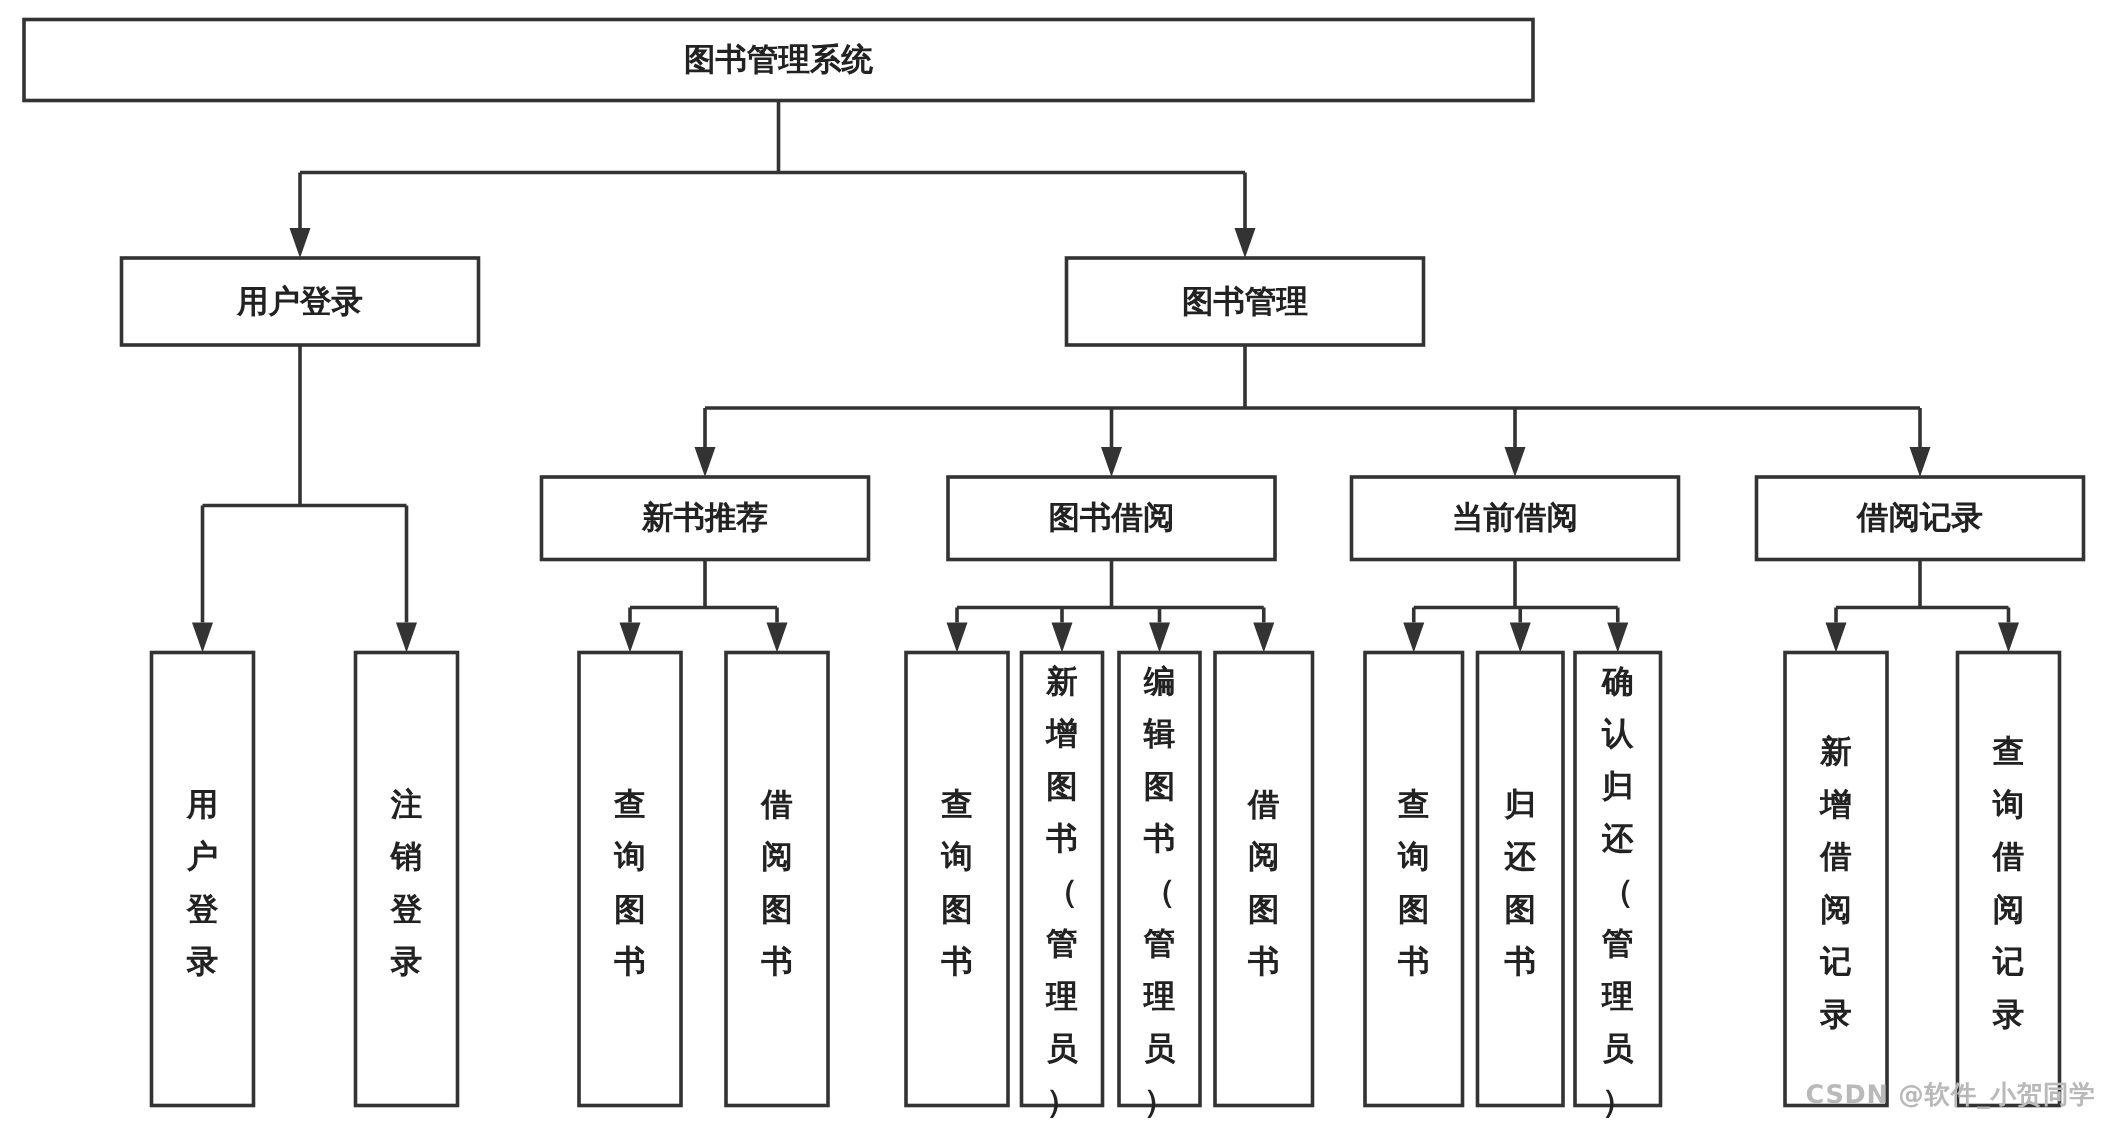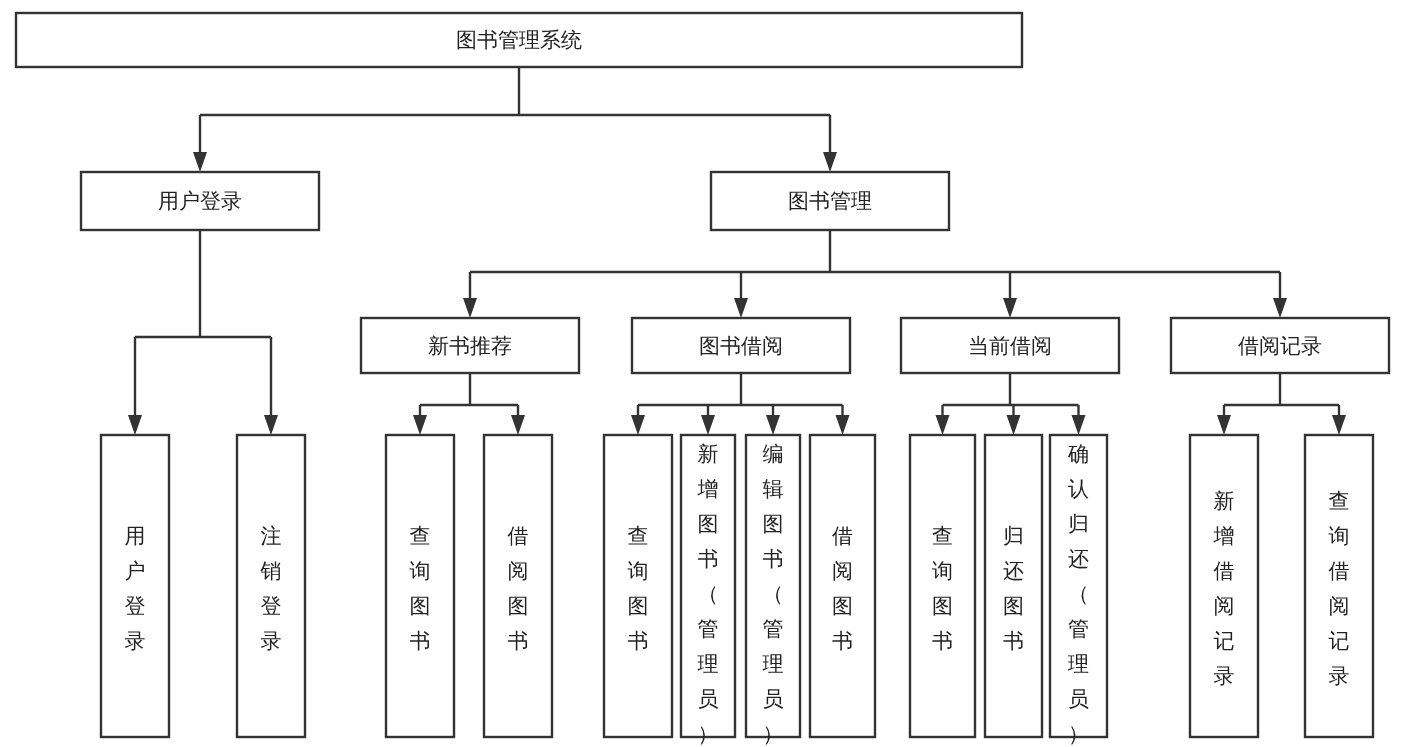--- a/index.html
+++ b/index.html
@@ -10,20 +10,21 @@
   body {
     width: 1405px;
     height: 747px;
     font-family: "DejaVu Sans", "Liberation Sans", sans-serif;
     overflow: hidden;
   }
   #diagram-root {
     position: relative;
     width: 1405px;
     height: 747px;
+    font-weight: bold;
   }
   svg#tree-svg {
     position: absolute;
     left: 0;
     top: 0;
     width: 1405px;
     height: 747px;
   }
   .node-box {
     fill: #ffffff;
@@ -200,13 +201,14 @@
         <g>
           <rect x="1190" y="435" width="68" height="302" class="node-box"></rect>
           <text x="1224" y="508.3" class="node-label-v"><tspan x="1224" dy="0">新</tspan><tspan x="1224" dy="35">增</tspan><tspan x="1224" dy="35">借</tspan><tspan x="1224" dy="35">阅</tspan><tspan x="1224" dy="35">记</tspan><tspan x="1224" dy="35">录</tspan></text>
         </g>
         <g>
           <rect x="1305" y="435" width="68" height="302" class="node-box"></rect>
           <text x="1339" y="508.3" class="node-label-v"><tspan x="1339" dy="0">查</tspan><tspan x="1339" dy="35">询</tspan><tspan x="1339" dy="35">借</tspan><tspan x="1339" dy="35">阅</tspan><tspan x="1339" dy="35">记</tspan><tspan x="1339" dy="35">录</tspan></text>
         </g>
       </g>
   </svg>
+  <div class="watermark-text">CSDN @软件_小贺同学</div>
 </div>
 
 </body></html>

